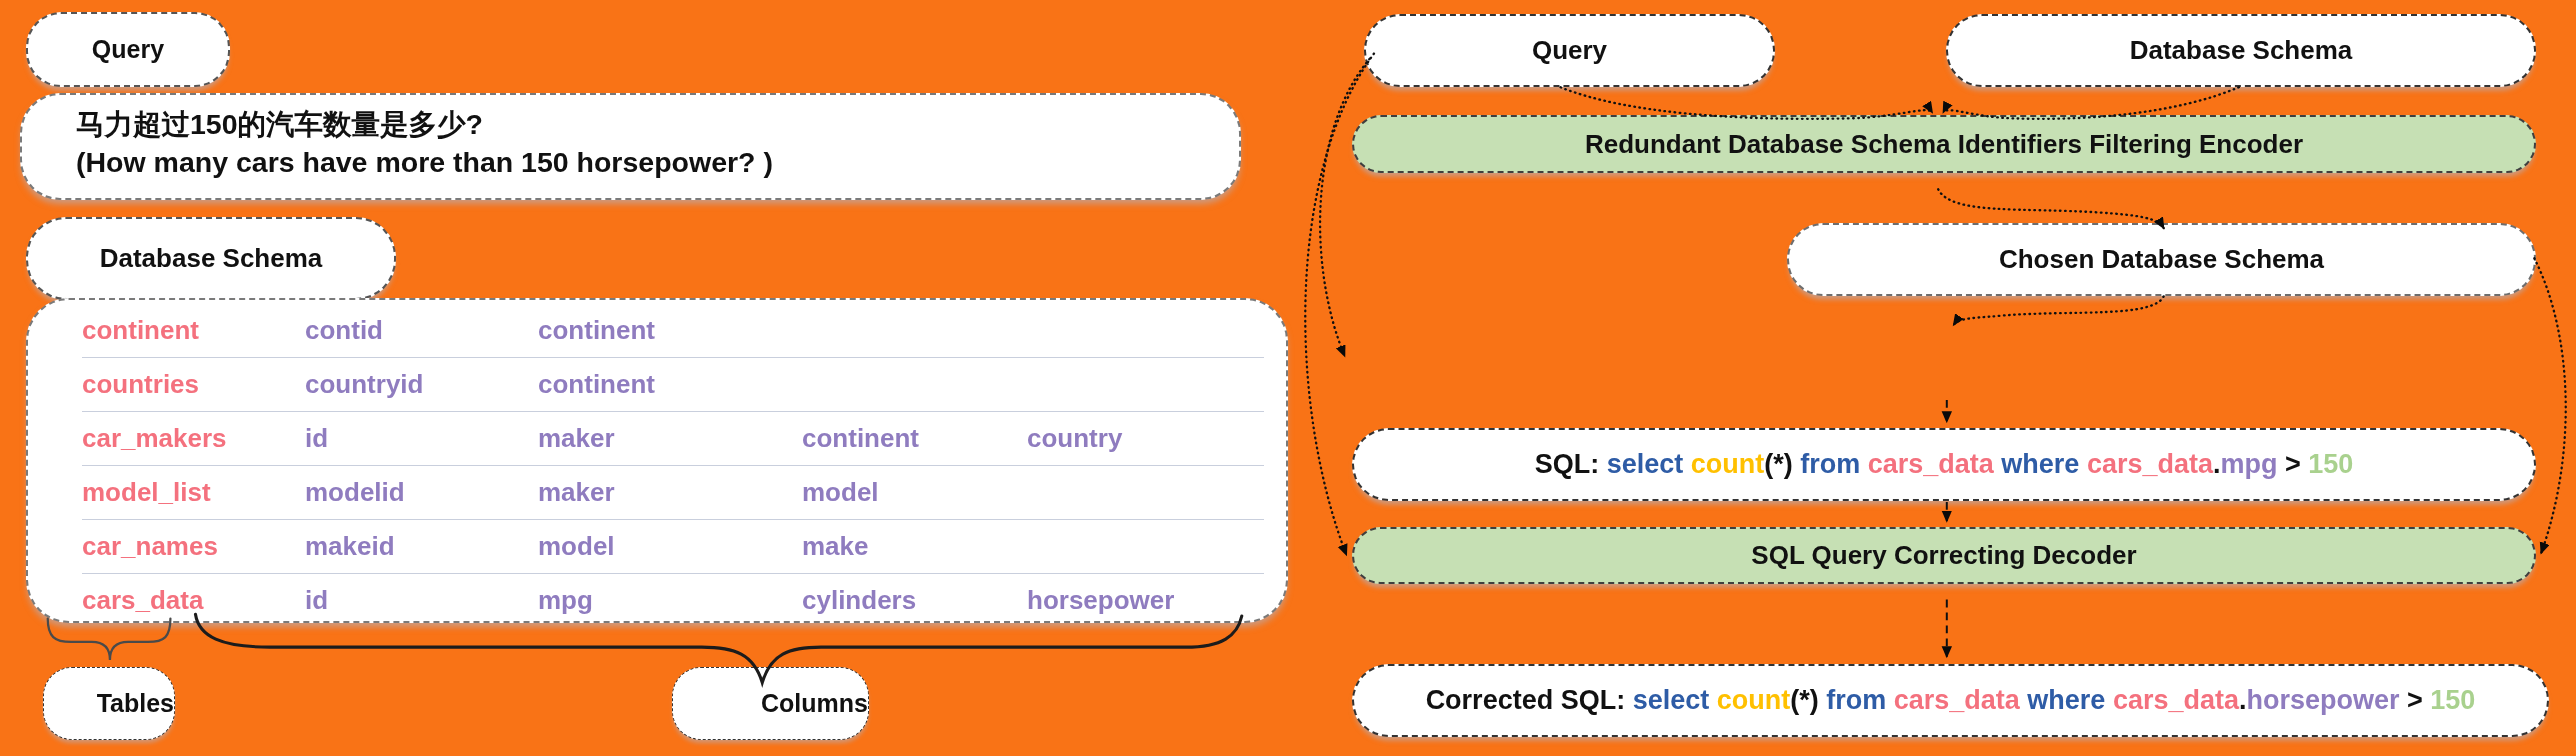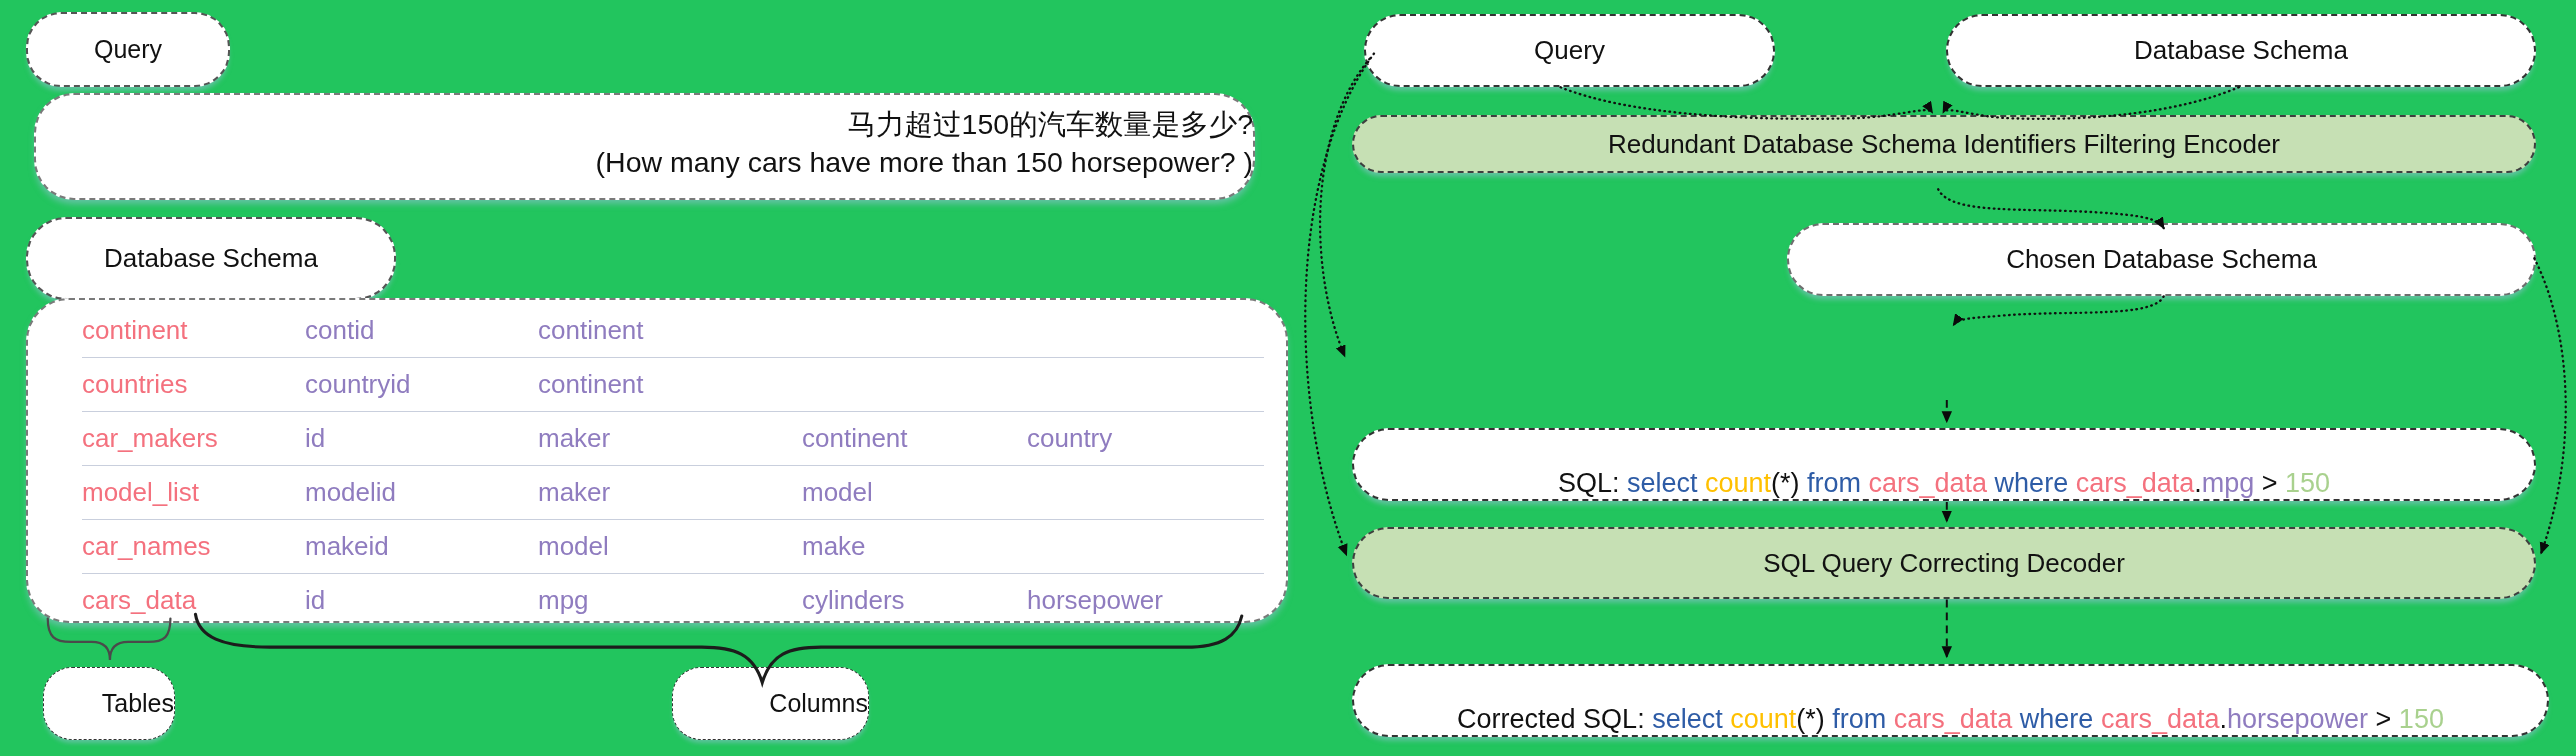--- a/index.html
+++ b/index.html
@@ -1,18 +1,18 @@
 <!DOCTYPE html>
 <html style="font-size:14px"><head>
 <meta charset="utf-8">
 <style>
   html,body{margin:0;padding:0;background:#fff;}
   .canvas{
-    position:relative;width:2576px;height:756px;background:#22c55e;overflow:hidden;
-    font-family:"Liberation Sans","DejaVu Sans",sans-serif;font-weight:normal;color:#111;
+    position:relative;width:2576px;height:756px;background:#f97316;overflow:hidden;
+    font-family:"Liberation Sans","DejaVu Sans",sans-serif;font-weight:bold;color:#111;
   }
   
   .abs{position:absolute;box-sizing:border-box;}
   .pill{
     background:#fff;border:2.2px dashed #555;border-radius:38px;
     display:flex;align-items:center;justify-content:center;
     box-shadow:0 5.2px 5.2px -1.7px rgba(164,194,231,.5);
   }
   .bigbox{
     background:#fff;border:2.2px dashed #7a7a7a;border-radius:41px;
@@ -31,38 +31,38 @@
   .srow:last-child{border-bottom:none;}
   .tname{color:#F4717E;}
   .cname{color:#8F7CBF;}
   .small-pill{
     background:#fff;border:1.7px dashed #333;border-radius:29px;
     display:flex;align-items:center;justify-content:flex-end;font-size:25px;
     box-shadow:0 4.3px 4.3px -1.7px rgba(164,194,231,.45);
   }
   
   .rt-box{display:flex;align-items:center;justify-content:center;font-size:26px;border-radius:36px;}
-  .sqlline{display:flex;align-items:flex-end;justify-content:center;font-size:27px;white-space:pre;}
+  .sqlline{display:flex;align-items:center;justify-content:center;font-size:27px;white-space:pre;}
   
   svg.overlay{position:absolute;left:0;top:0;pointer-events:none;}
   .dot{fill:none;stroke:#101010;stroke-width:2.7;stroke-dasharray:0.7 5.2;stroke-linecap:round;}
   .dash{fill:none;stroke:#101010;stroke-width:2.3;stroke-dasharray:9 6;}
   .brace{fill:none;stroke:#4a4a4a;stroke-width:2.6;stroke-linecap:round;}
   .brace-big{fill:none;stroke:#1c1c1c;stroke-width:3.6;stroke-linecap:round;}
 </style>
 </head>
 <body>
 
 <div class="canvas">
 
   <div class="abs pill" style="left:26px;top:12px;width:204px;height:75px;border-radius:35px;">
     <span class="label-md">Query</span>
   </div>
 
-  <div class="abs bigbox" style="left:34px;top:93px;width:1221px;height:107px;border-radius:40px;text-align:right;">
+  <div class="abs bigbox" style="left:20px;top:93px;width:1221px;height:107px;border-radius:40px;">
     <div class="query-text">
       <div>马力超过150的汽车数量是多少?</div>
       <div>(How many cars have more than 150 horsepower? )</div>
     </div>
   </div>
 
   <div class="abs pill" style="left:26px;top:217px;width:370px;height:83px;border-radius:40px;">
     <span class="label-lg">Database Schema</span>
   </div>
 
@@ -129,21 +129,21 @@
 
   <div class="abs pill rt-box" style="left:1787px;top:223px;width:749px;height:73px;border:2.6px dashed #6e6e6e;">
     <span>Chosen Database Schema</span>
   </div>
 
 
   <div class="abs pill sqlline" style="left:1352px;top:428px;width:1184px;height:73px;border:2.2px dashed #333;">
     <span id="sql-line"><span style="color: rgb(17, 17, 17);">SQL: </span><span style="color: rgb(46, 92, 166);">select </span><span style="color: rgb(255, 192, 0);">count</span><span style="color: rgb(17, 17, 17);">(*) </span><span style="color: rgb(46, 92, 166);">from </span><span style="color: rgb(244, 113, 126);">cars_data </span><span style="color: rgb(46, 92, 166);">where </span><span style="color: rgb(244, 113, 126);">cars_data</span><span style="color: rgb(17, 17, 17);">.</span><span style="color: rgb(143, 124, 191);">mpg </span><span style="color: rgb(17, 17, 17);">&gt; </span><span style="color: rgb(169, 209, 142);">150</span></span>
   </div>
 
-  <div class="abs pill green rt-box" style="left:1352px;top:527px;width:1184px;height:72px;">
+  <div class="abs pill green rt-box" style="left:1352px;top:527px;width:1184px;height:57px;">
     <span>SQL Query Correcting Decoder</span>
   </div>
 
   <div class="abs pill sqlline" style="left:1352px;top:664px;width:1197px;height:73px;border:2.2px dashed #333;">
     <span id="corrected-sql-line"><span style="color: rgb(17, 17, 17);">Corrected SQL: </span><span style="color: rgb(46, 92, 166);">select </span><span style="color: rgb(255, 192, 0);">count</span><span style="color: rgb(17, 17, 17);">(*) </span><span style="color: rgb(46, 92, 166);">from </span><span style="color: rgb(244, 113, 126);">cars_data </span><span style="color: rgb(46, 92, 166);">where </span><span style="color: rgb(244, 113, 126);">cars_data</span><span style="color: rgb(17, 17, 17);">.</span><span style="color: rgb(143, 124, 191);">horsepower </span><span style="color: rgb(17, 17, 17);">&gt; </span><span style="color: rgb(169, 209, 142);">150</span></span>
   </div>
 
   <svg class="overlay" width="2576" height="756" viewBox="0 0 2981 875">
     <defs>
       <marker id="ah" markerUnits="userSpaceOnUse" markerWidth="18" markerHeight="16" refX="12" refY="6" orient="auto">

